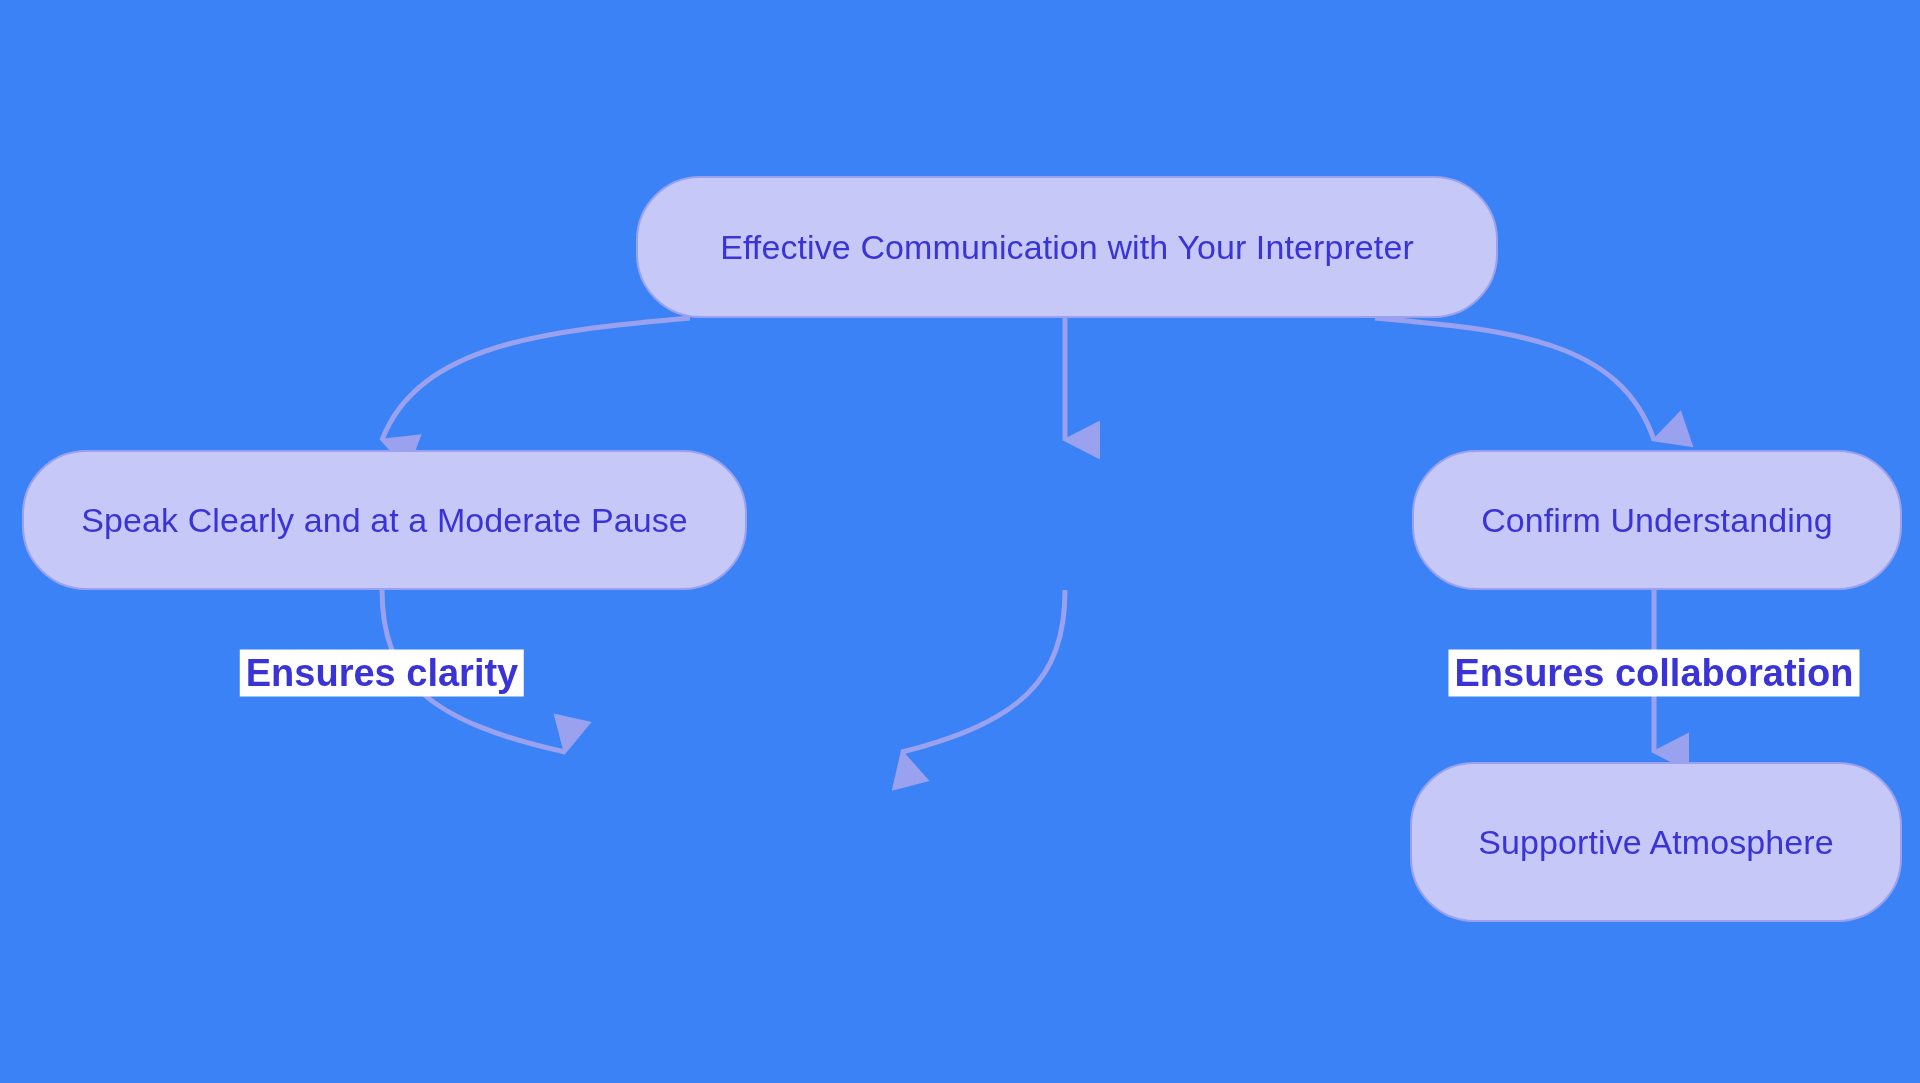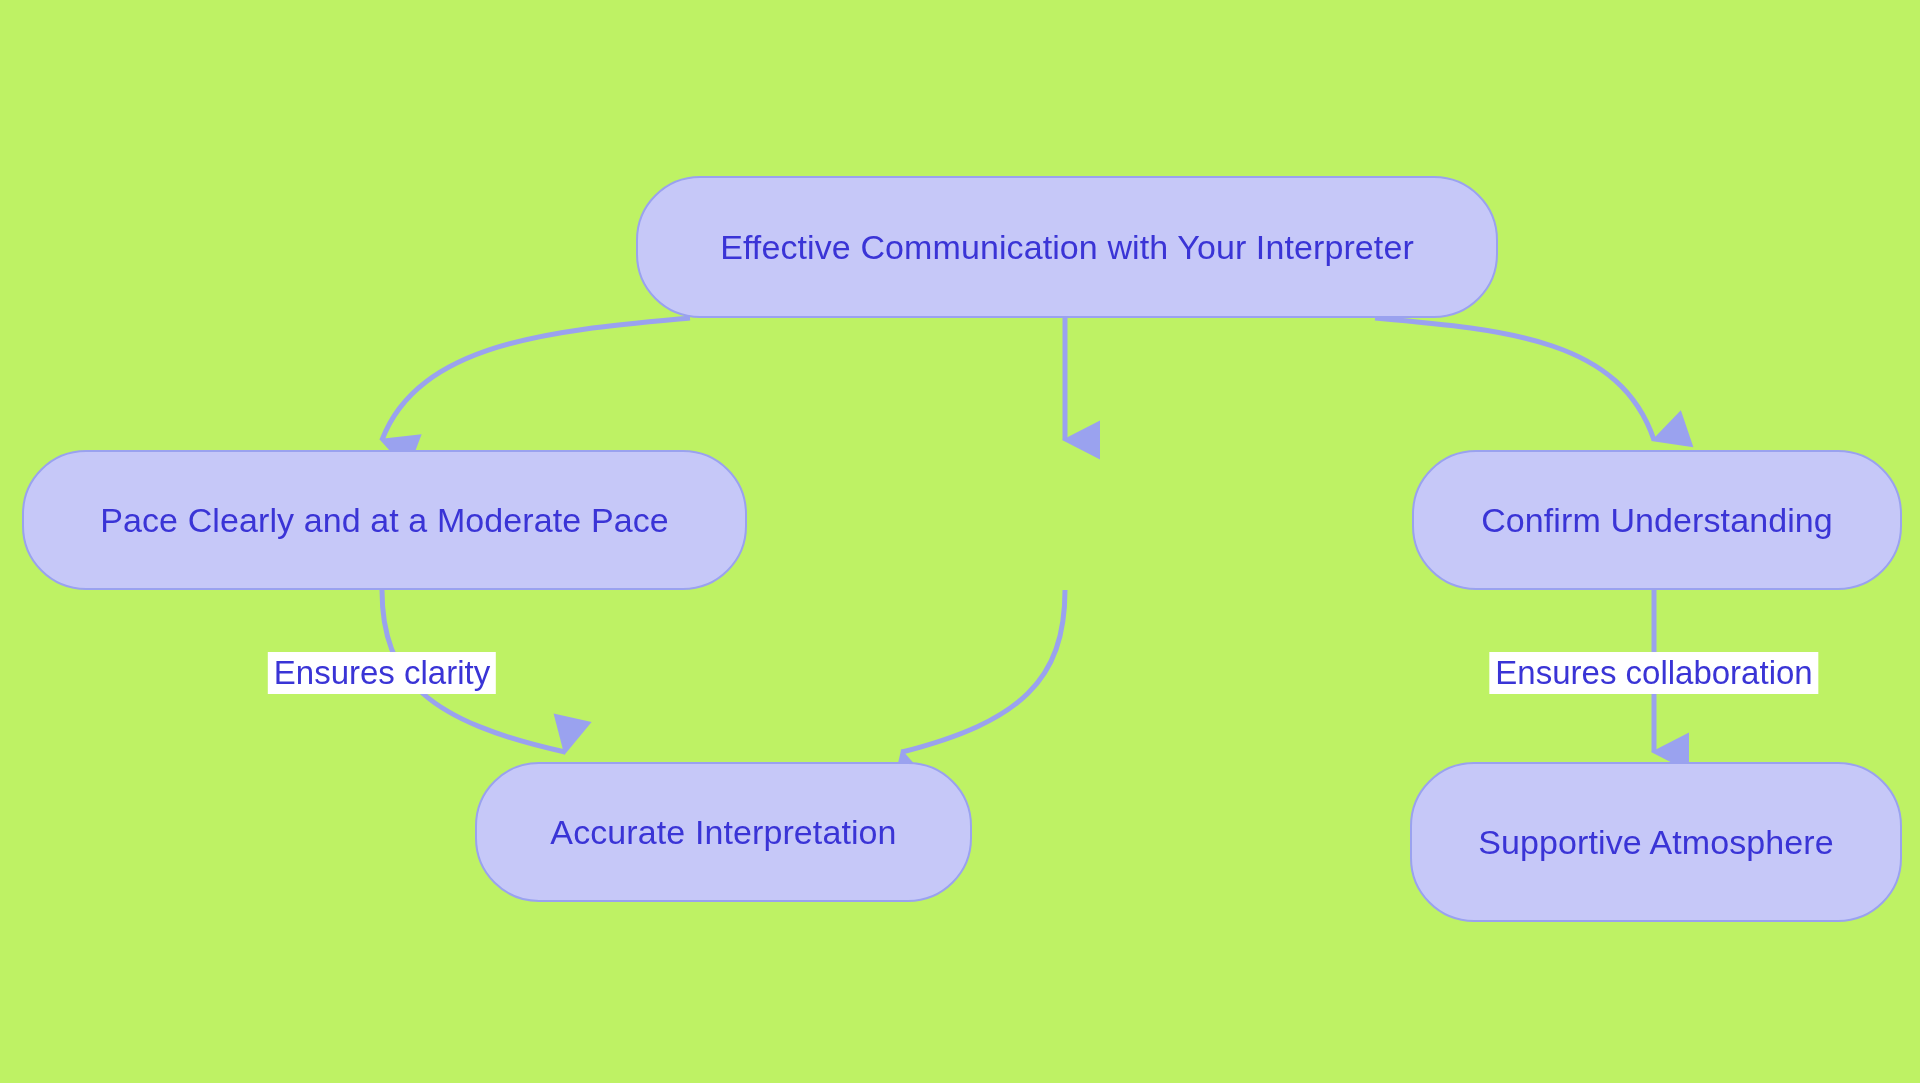--- a/index.html
+++ b/index.html
@@ -8,21 +8,21 @@
     padding: 0;
     background: #ffffff;
   }
   body {
     font-family: "Liberation Sans", sans-serif;
   }
   #canvas {
     position: relative;
     width: 1920px;
     height: 1083px;
-    background: #bef264;
+    background: #3b82f6;
     overflow: hidden;
   }
   #edges {
     position: absolute;
     left: 0;
     top: 0;
     width: 1920px;
     height: 1083px;
     pointer-events: none;
   }
@@ -37,22 +37,22 @@
     justify-content: center;
     color: #3a34d6;
     font-size: 34px;
     font-weight: 400;
     letter-spacing: 0.1px;
     white-space: nowrap;
   }
   .edge-label {
     position: absolute;
     color: #3a34d6;
-    font-size: 33px;
-    font-weight: 400;
+    font-size: 38px;
+    font-weight: 700;
     white-space: nowrap;
     background: #ffffff;
     padding: 2px 6px;
     transform: translate(-50%, -50%);
     text-align: center;
   }
 </style>
 </head>
 <body>
 
@@ -76,31 +76,28 @@
     <path d="M 1065,590 C 1065,680 1020,722 902,752" fill="none" stroke="#9aa2ef" stroke-width="5" marker-end="url(#arrowhead)"></path>
 
     <path d="M 1654,590 L 1654,752" fill="none" stroke="#9aa2ef" stroke-width="5" marker-end="url(#arrowhead)"></path>
   </svg>
 
   <div class="node" style="left:636px; top:176px; width:862px; height:142px;">
     <span>Effective Communication with Your Interpreter</span>
   </div>
 
   <div class="node" style="left:22px; top:450px; width:725px; height:140px;">
-    <span>Pace Clearly and at a Moderate Pace</span>
+    <span>Speak Clearly and at a Moderate Pause</span>
   </div>
 
 
   <div class="node" style="left:1412px; top:450px; width:490px; height:140px;">
     <span>Confirm Understanding</span>
   </div>
 
-  <div class="node" style="left:475px; top:762px; width:497px; height:140px;">
-    <span>Accurate Interpretation</span>
-  </div>
 
   <div class="node" style="left:1410px; top:762px; width:492px; height:160px;">
     <span>Supportive Atmosphere</span>
   </div>
 
   <div class="edge-label" style="left:382px; top:673px;">Ensures clarity</div>
 
 
   <div class="edge-label" style="left:1654px; top:673px;">Ensures collaboration</div>
 

